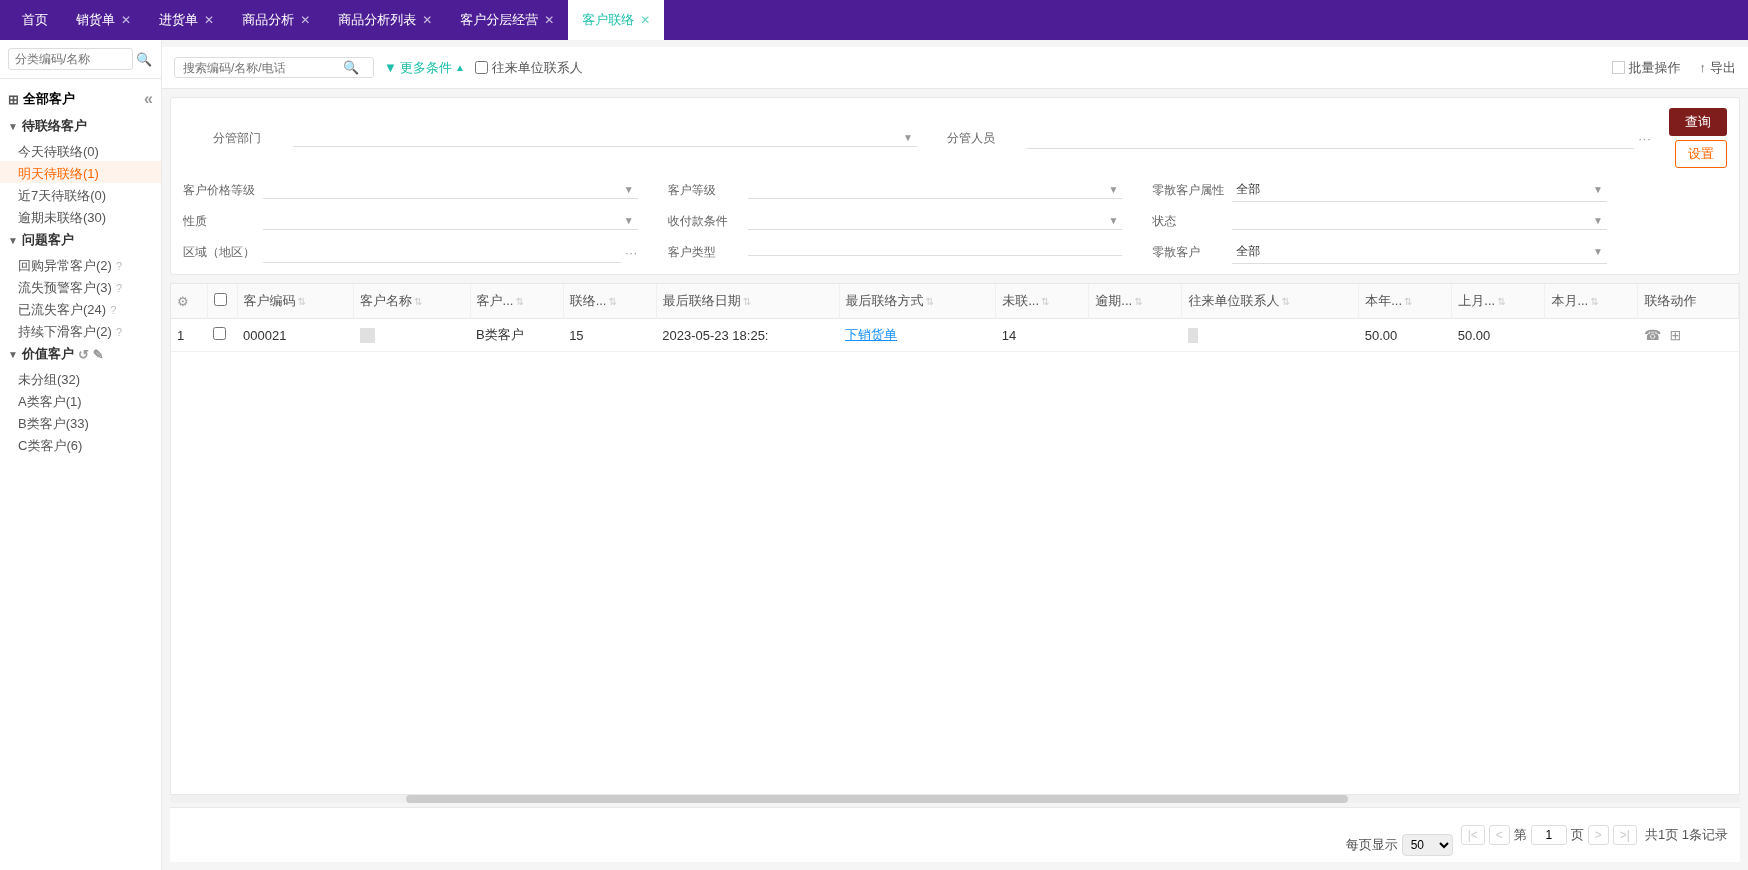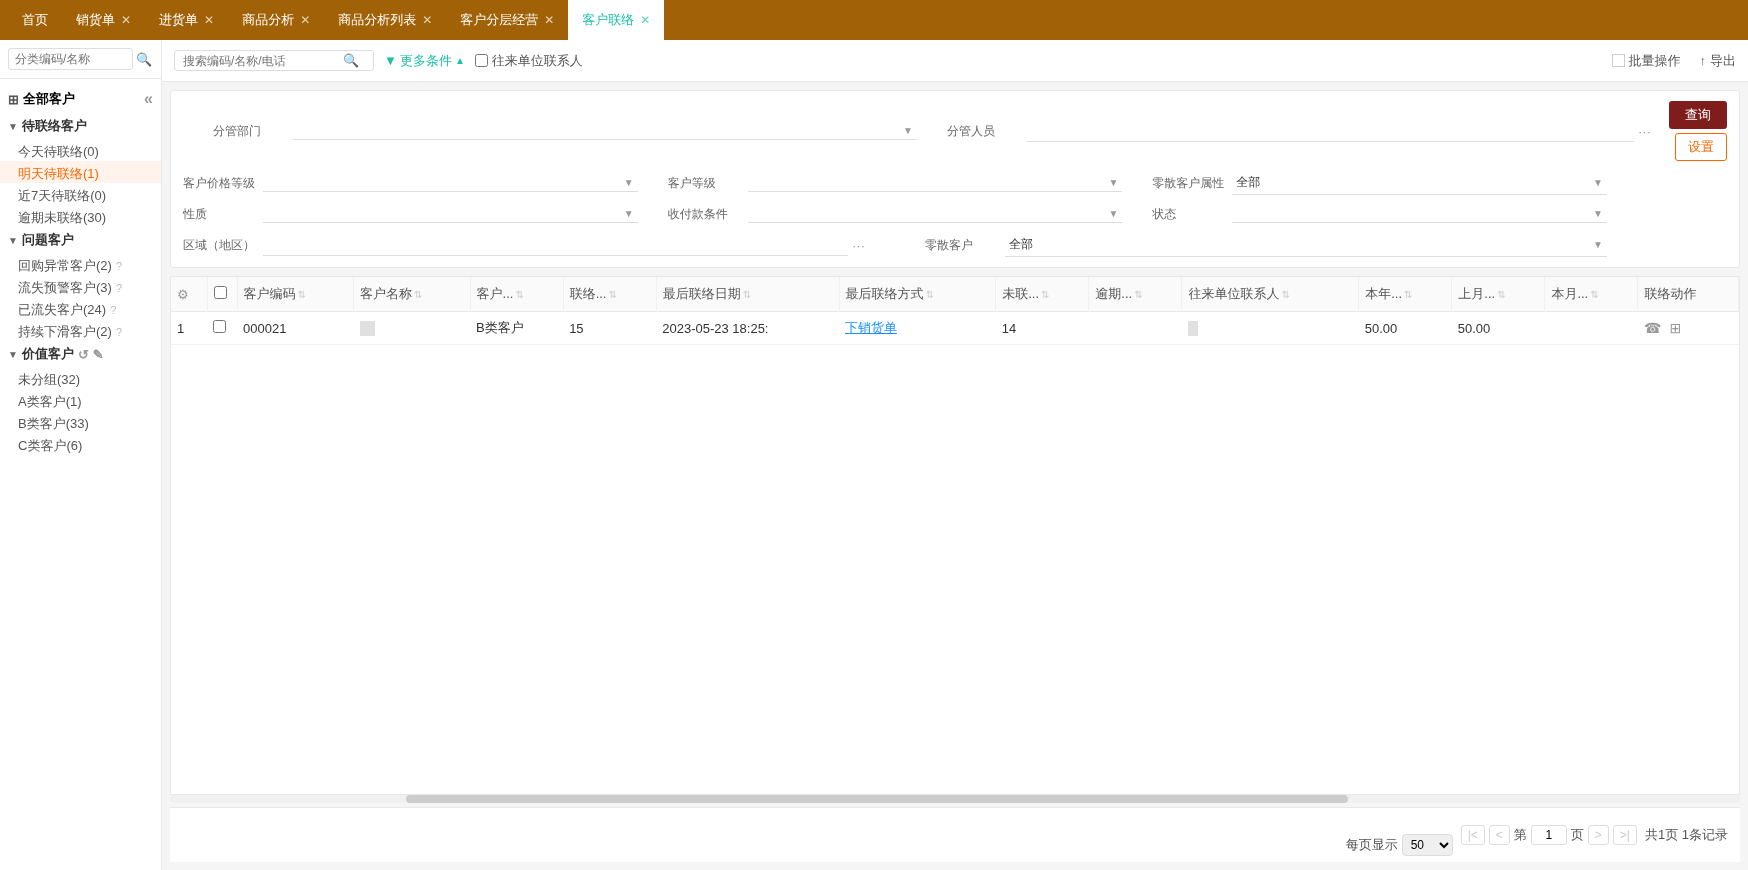--- a/index.html
+++ b/index.html
@@ -1,20 +1,20 @@
 <!DOCTYPE html>
 <html><head>
   <meta charset="utf-8">
   <style>
     * { box-sizing: border-box; margin: 0; padding: 0; font-family: 'Microsoft YaHei', Arial, sans-serif; font-size: 13px; }
     body { background: #f5f5f5; overflow-x: hidden; }
 
     
     .top-nav {
-      background: #a16207;
+      background: #4c1d95;
       display: flex;
       align-items: center;
       height: 40px;
       padding: 0 8px;
     }
     .top-nav .nav-item {
       color: #fff;
       padding: 0 14px;
       height: 40px;
       display: flex;
@@ -113,20 +113,21 @@
     }
 
     
     .search-bar {
       background: #fff;
       padding: 10px 12px;
       display: flex;
       align-items: center;
       border-bottom: 1px solid #e8e8e8;
       gap: 10px;
+      margin-top: 7px;
     }
     .search-input-wrap {
       display: flex;
       align-items: center;
       border: 1px solid #ddd;
       border-radius: 3px;
       padding: 2px 8px;
       width: 200px;
     }
     .search-input-wrap input {
@@ -557,20 +558,27 @@
         <div style="flex:0 0 120px;"></div>
       </div>
 
       <div class="filter-row">
         <div class="filter-field">
           <span class="filter-label">区域（地区）</span>
           <input class="filter-input" style="">
           <span class="filter-dots">···</span>
         </div>
         <div class="filter-divider"></div>
+        <div class="filter-field">
+          <span class="filter-label">客户类型</span>
+          <div class="filter-select">
+            <span></span>
+            <span class="caret"></span>
+          </div>
+        </div>
         <div class="filter-divider"></div>
         <div class="filter-field">
           <span class="filter-label">零散客户</span>
           <div class="filter-select" style="flex:1;">
             <span style="color:#333;">全部</span>
             <span class="caret">▼</span>
           </div>
         </div>
         <div style="flex:0 0 120px;"></div>
       </div>

